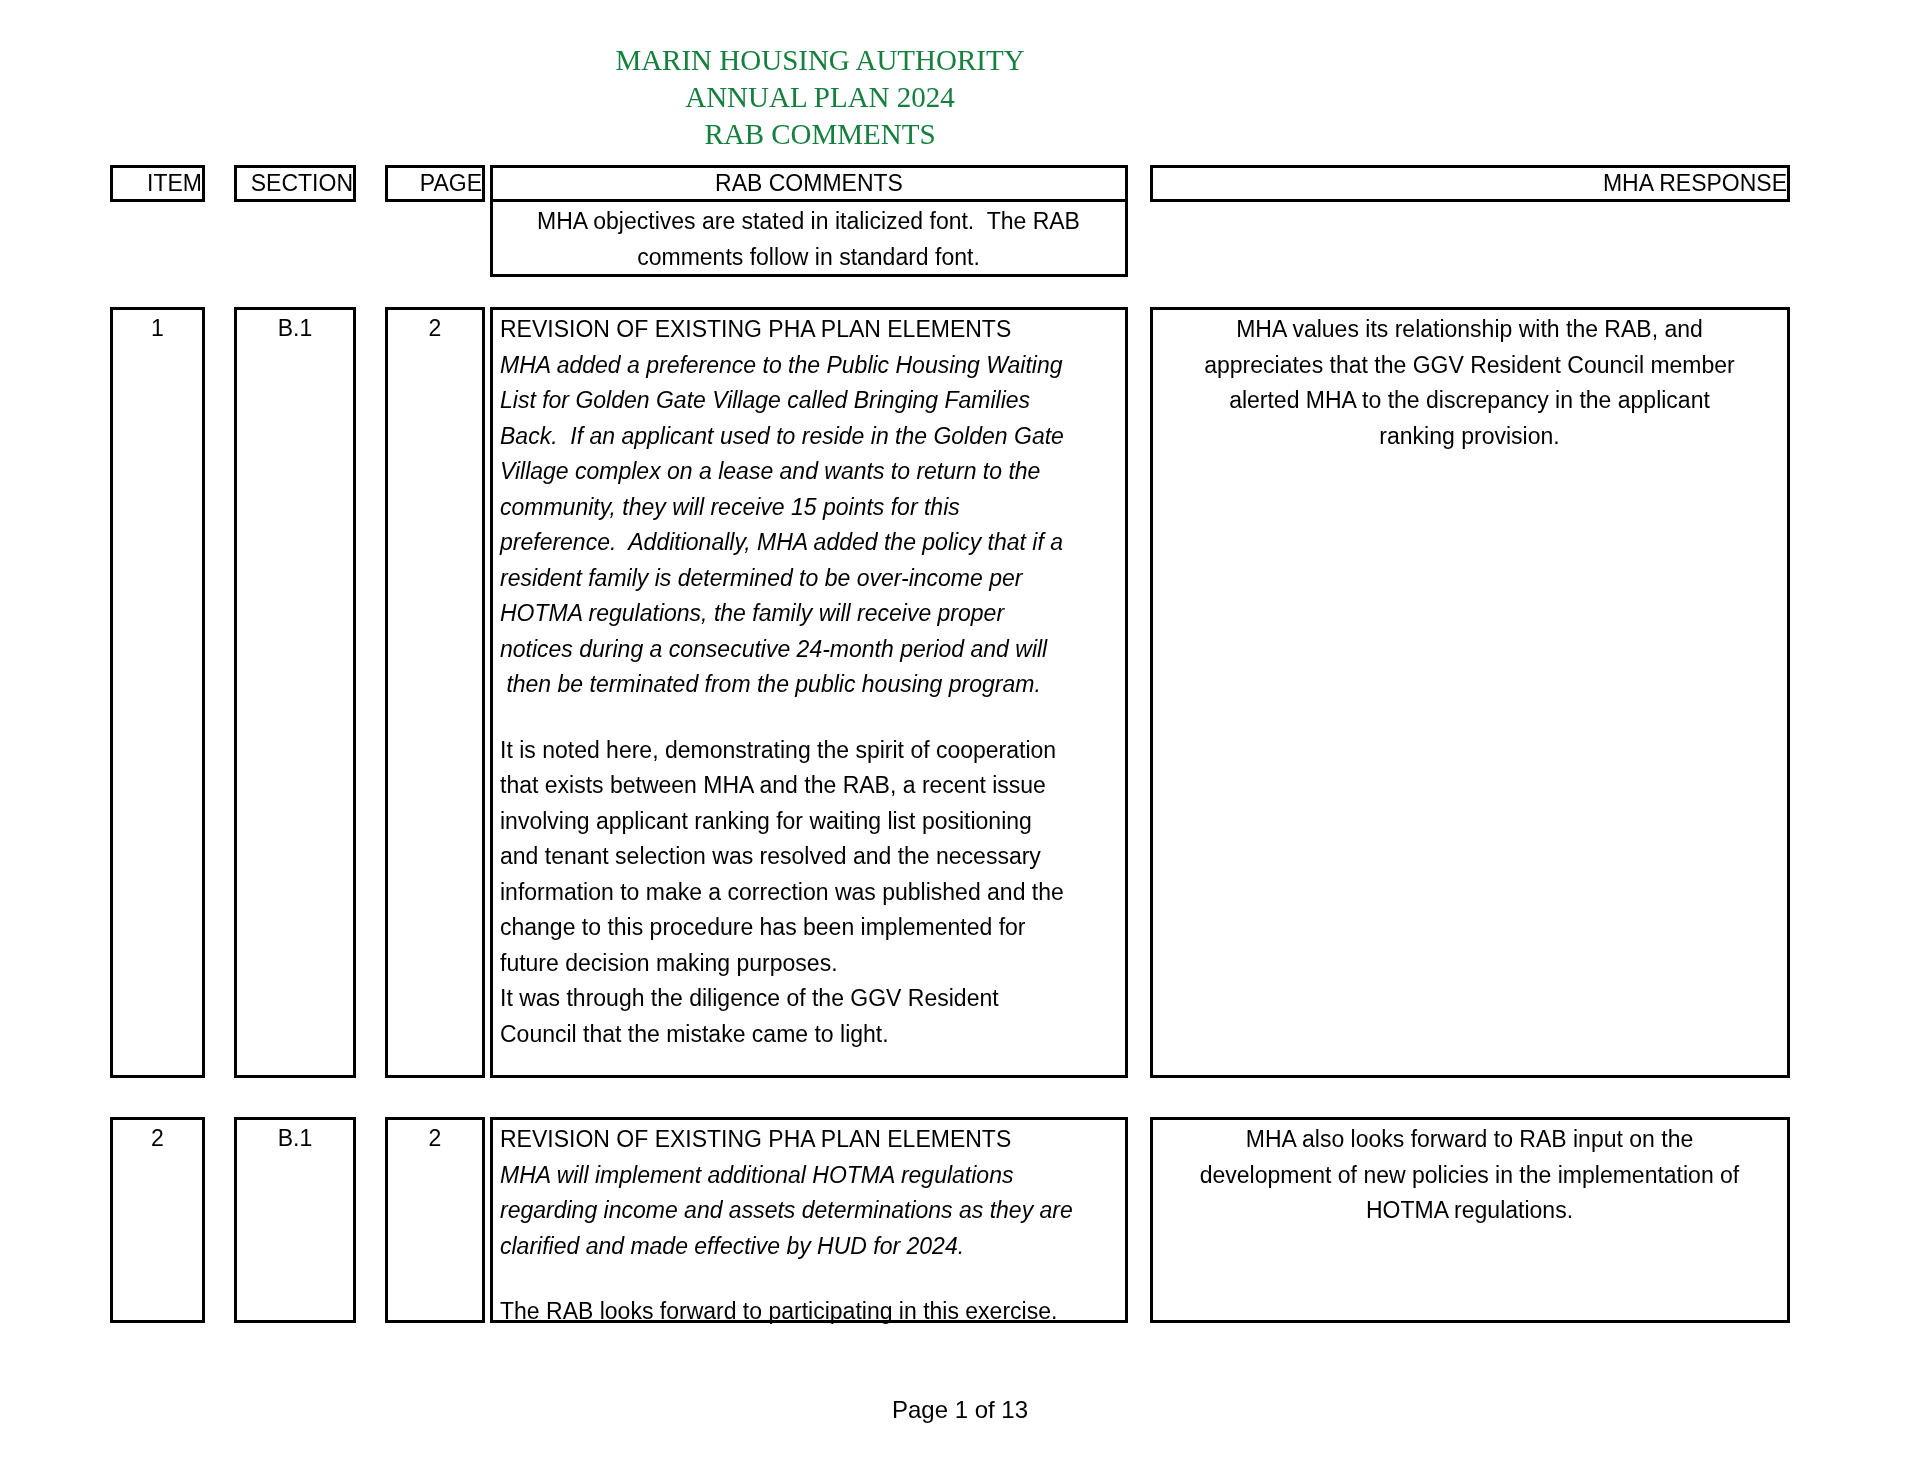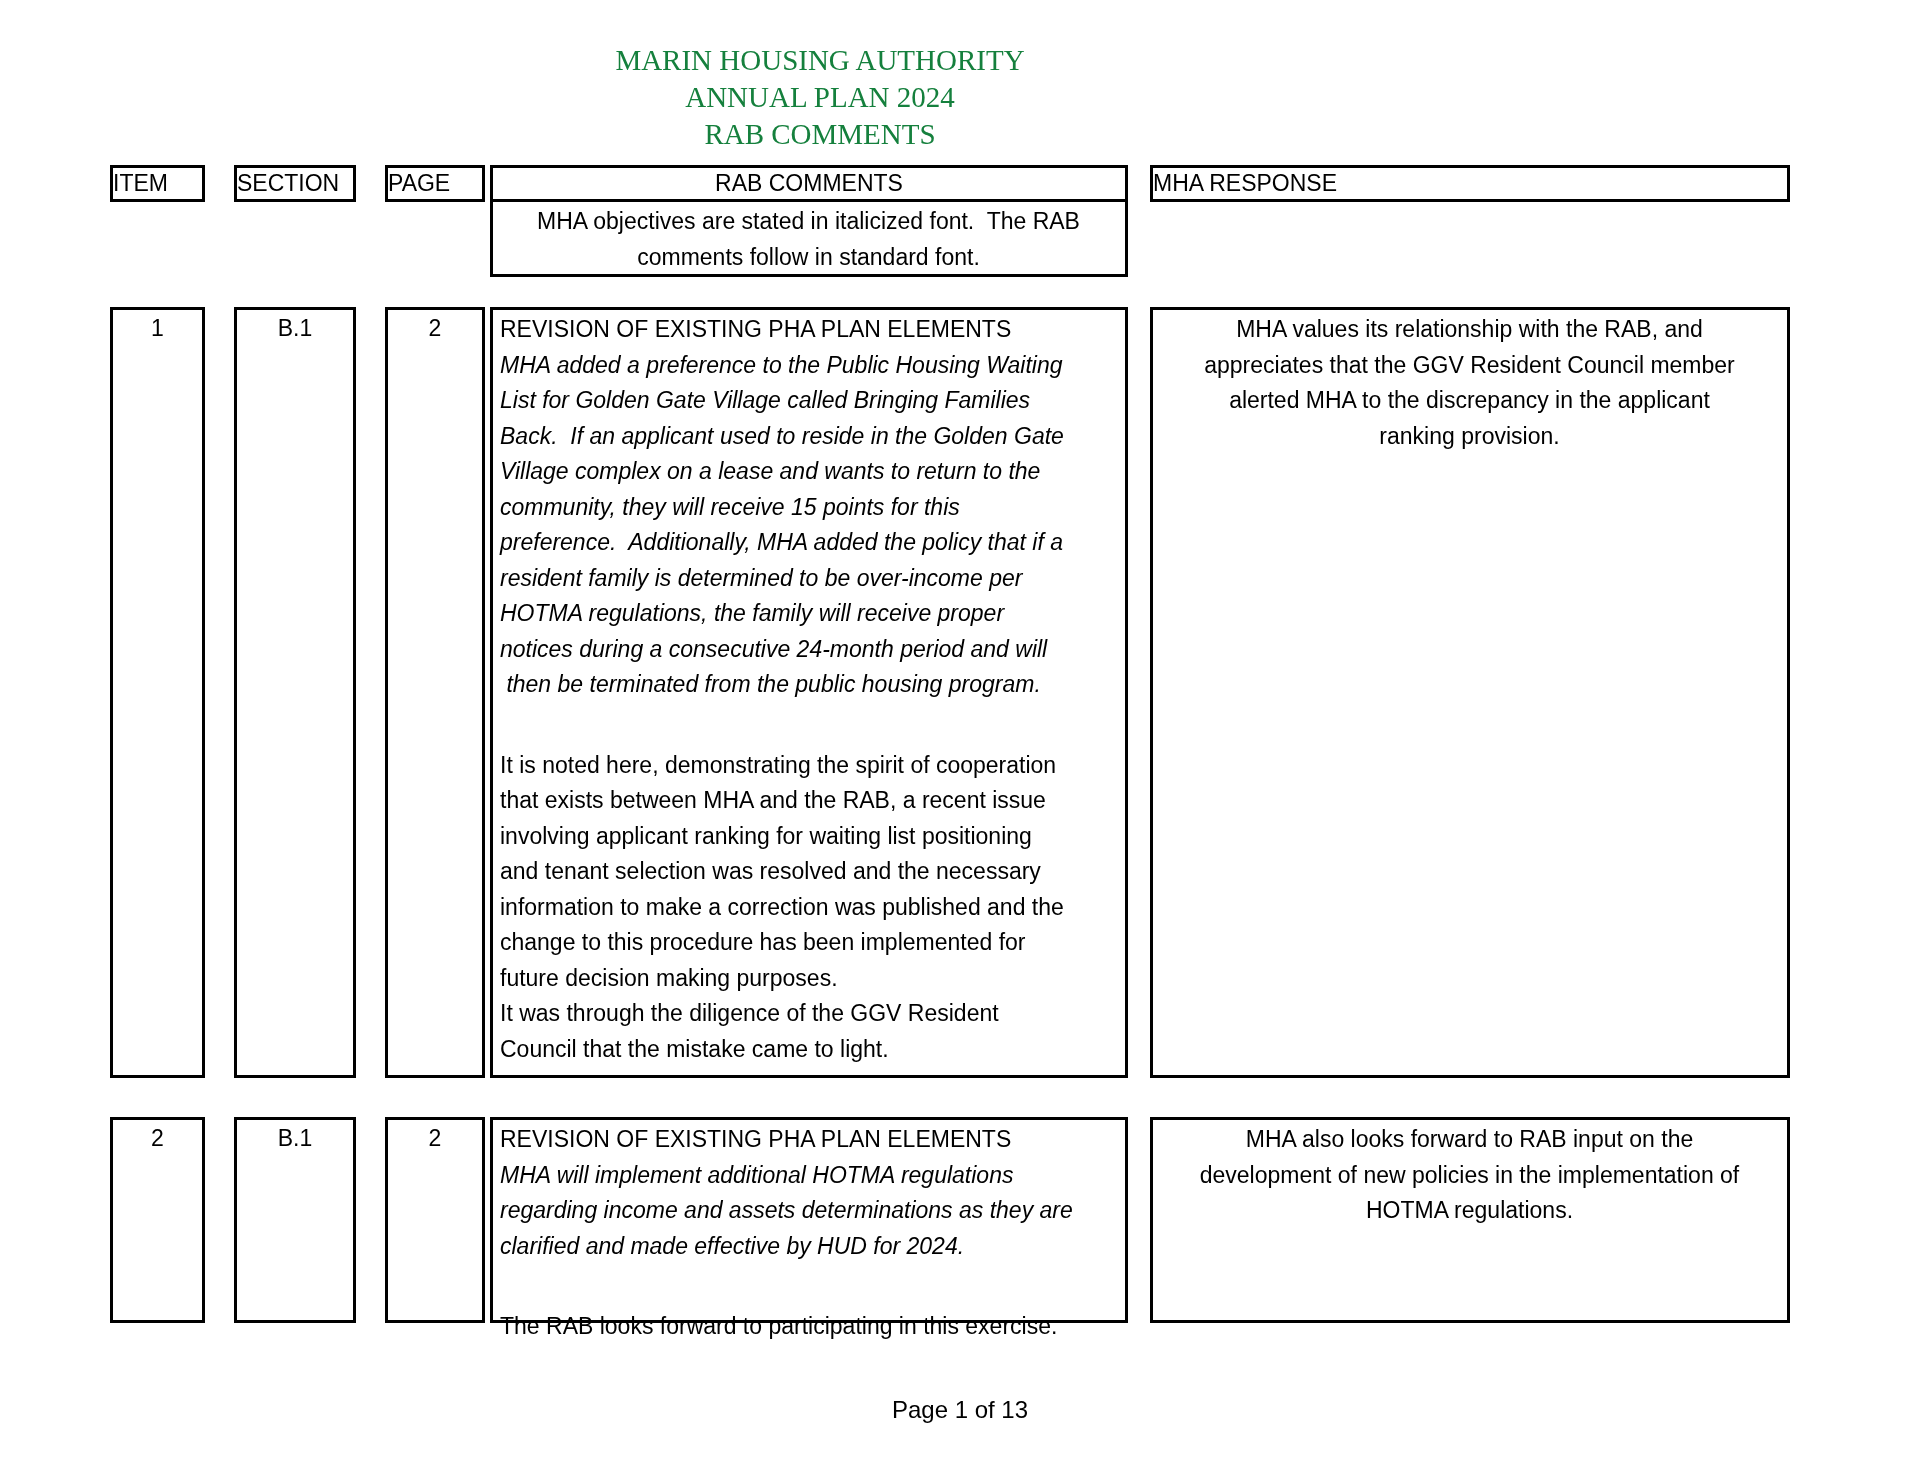--- a/index.html
+++ b/index.html
@@ -26,40 +26,40 @@
     border:3px solid #000;
     background:#fff;
   }
   
   .col-item    { left:110px;  width:95px;  }
   .col-section { left:234px;  width:122px; }
   .col-page    { left:385px;  width:100px;  }
   .col-rab     { left:490px;  width:638px; }
   .col-mha     { left:1150px; width:640px; }
   
-  .hdr { top:165px; height:37px; text-align:left; font-size:23px; line-height:30px; font-weight:400; }
+  .hdr { top:165px; height:37px; text-align:right; font-size:23px; line-height:30px; font-weight:400; }
   .hdr-rab { top:165px; height:112px; }
   .hdr-rab .hdr-rab-title {
     height:34px; border-bottom:3px solid #000;
     text-align:center; font-size:23px; line-height:30px;
   }
   .hdr-rab .hdr-rab-note {
     padding:2px 8px 0 7px;
     font-size:23px; line-height:35.5px;
     white-space:pre-wrap;
     text-align:center;
   }
   
   .row1 { top:307px;  height:771px; }
   .row2 { top:1117px; height:206px; }
   .cell-small { text-align:center; font-size:23px; line-height:30px; padding-top:3px; }
   .cell-text  { padding:2px 8px 0 7px; font-size:23px; line-height:35.5px; }
   .rab-heading { white-space:pre-wrap; }
   .rab-italic  { font-style:italic; white-space:pre-wrap; }
-  .rab-body    { white-space:pre-wrap; margin-top:45px; }
+  .rab-body    { white-space:pre-wrap; margin-top:30px; }
   .mha-text    { white-space:pre-wrap;text-align:center; }
   
   .footer {
     position:absolute; left:0; top:1395px; width:1920px;
     text-align:center; font-size:24px; line-height:30px;
   }
 </style>
 </head>
 <body>
 

